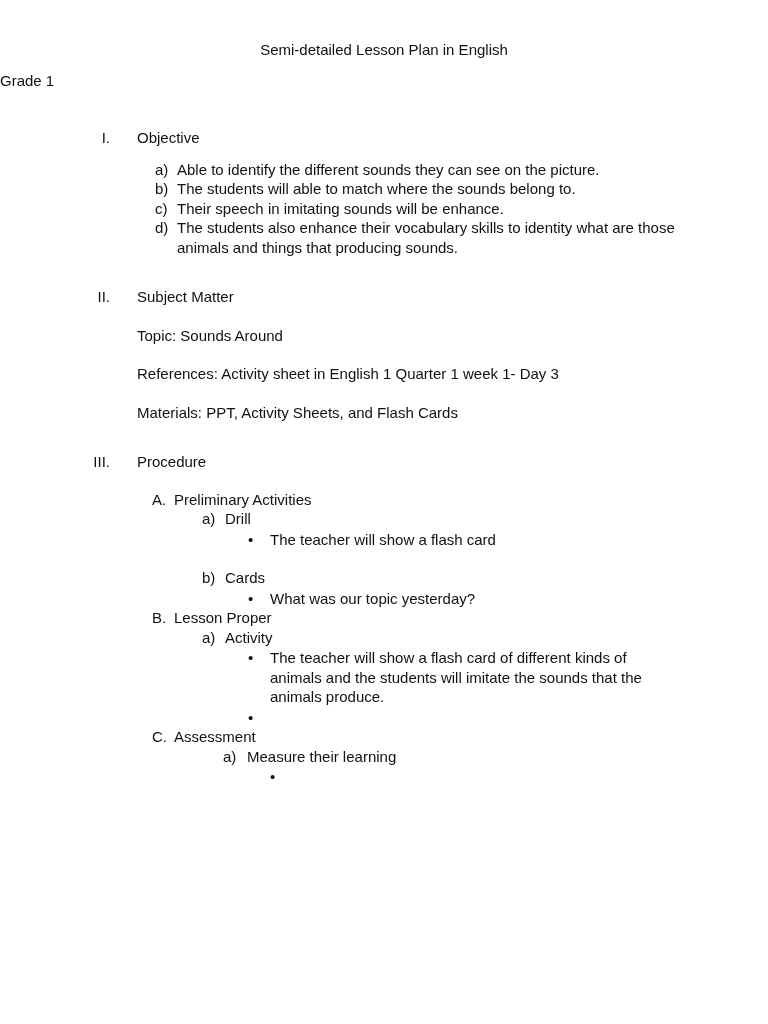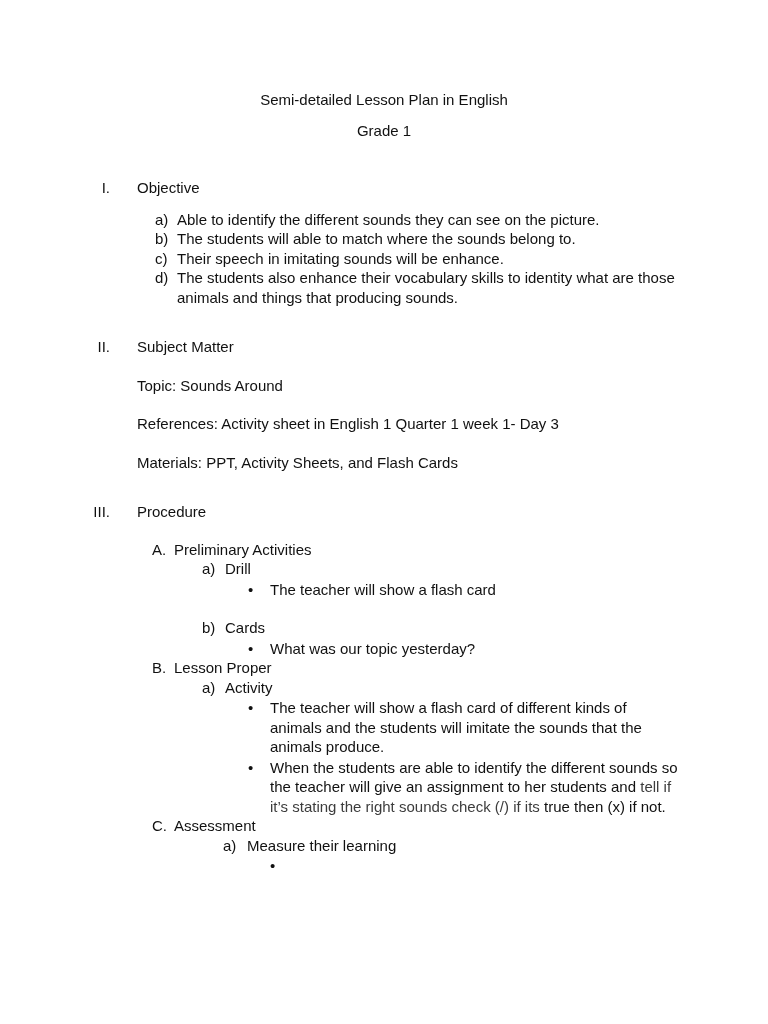--- a/index.html
+++ b/index.html
@@ -1,24 +1,24 @@
 <!DOCTYPE html>
 <html><head>
 <meta charset="utf-8">
 <style>
   html,body { margin:0; padding:0; background:#fff; }
   body {
     width:768px; height:1024px;
     font-family:"Liberation Sans","DejaVu Sans",sans-serif;
     font-size:15px; line-height:19.5px; color:#111;
   }
-  .doc { position:relative; width:768px; height:1024px; padding-top:90px; box-sizing:border-box; overflow:hidden; background:#fff; }
+  .doc { position:relative; width:768px; height:1024px; padding-top:40px; box-sizing:border-box; overflow:hidden; background:#fff; }
 
   .title   { text-align:center; margin:0; }
-  .grade   { text-align:center; margin:11px 0 0 0; }
+  .grade   { text-align:left; margin:11px 0 0 0; }
 
   .sec-row { display:flex; }
   .sec-row.first { margin-top:38px; }
   .sec-row.later { margin-top:30px; }
   .roman   { width:110px; text-align:right; flex:none; }
   .sec-h   { margin-left:27px; }
 
   .intro   { margin:10px 0 0 137px; }
 
   .obj-list { margin-top:12px; }
@@ -126,21 +126,20 @@
   <div class="li lvl-a">
     <span class="m">a)</span>
     <span class="t">Activity</span>
   </div>
   <div class="li lvl-bullet">
     <span class="m">•</span>
     <span class="t">The teacher will show a flash card of different kinds of animals and the students will imitate the sounds that the animals produce.</span>
   </div>
   <div class="li lvl-bullet">
     <span class="m">•</span>
-    <span class="t"><span>When the students are able to identify the different sounds so the teacher will give an assignment to her students and </span><span class="alt">tell if it’s stating the right sounds check (/) if its </span><span>true then (x) if not.</span></span>
   </div>
 
   <div class="li lvl-ABC tight">
     <span class="m">C.</span>
     <span class="t">Assessment</span>
   </div>
   <div class="li lvl-aC">
     <span class="m">a)</span>
     <span class="t">Measure their learning</span>
   </div>

